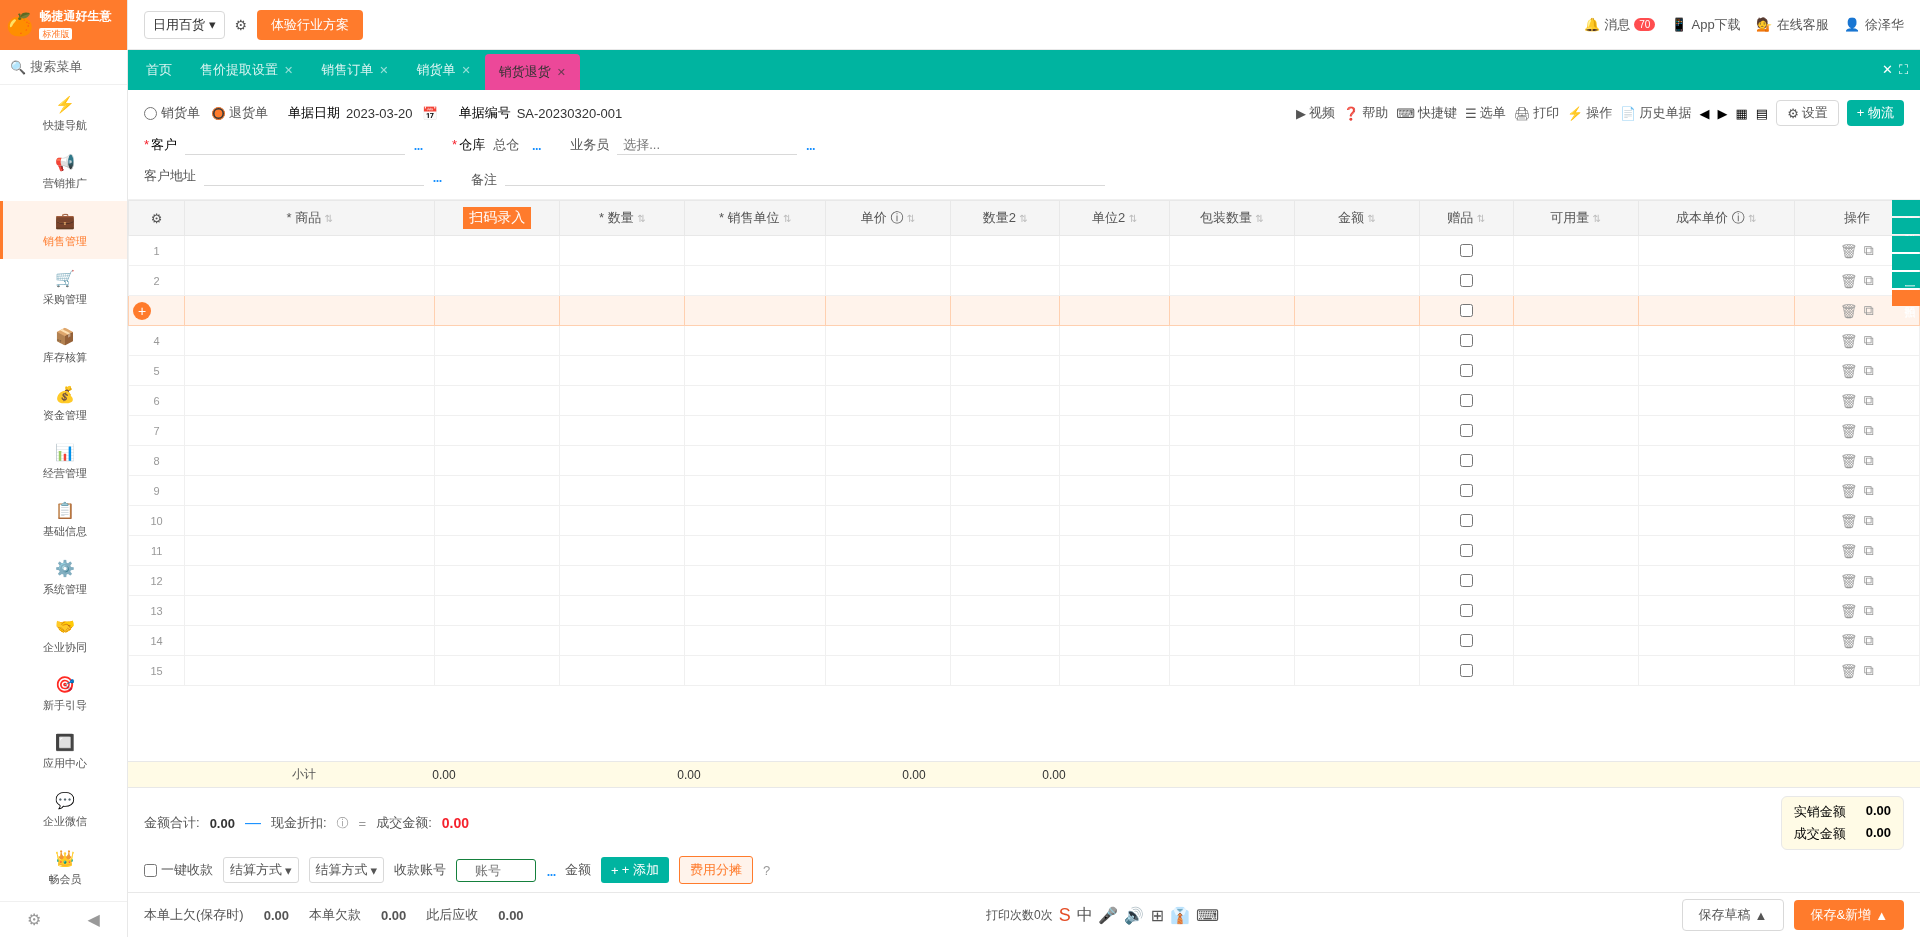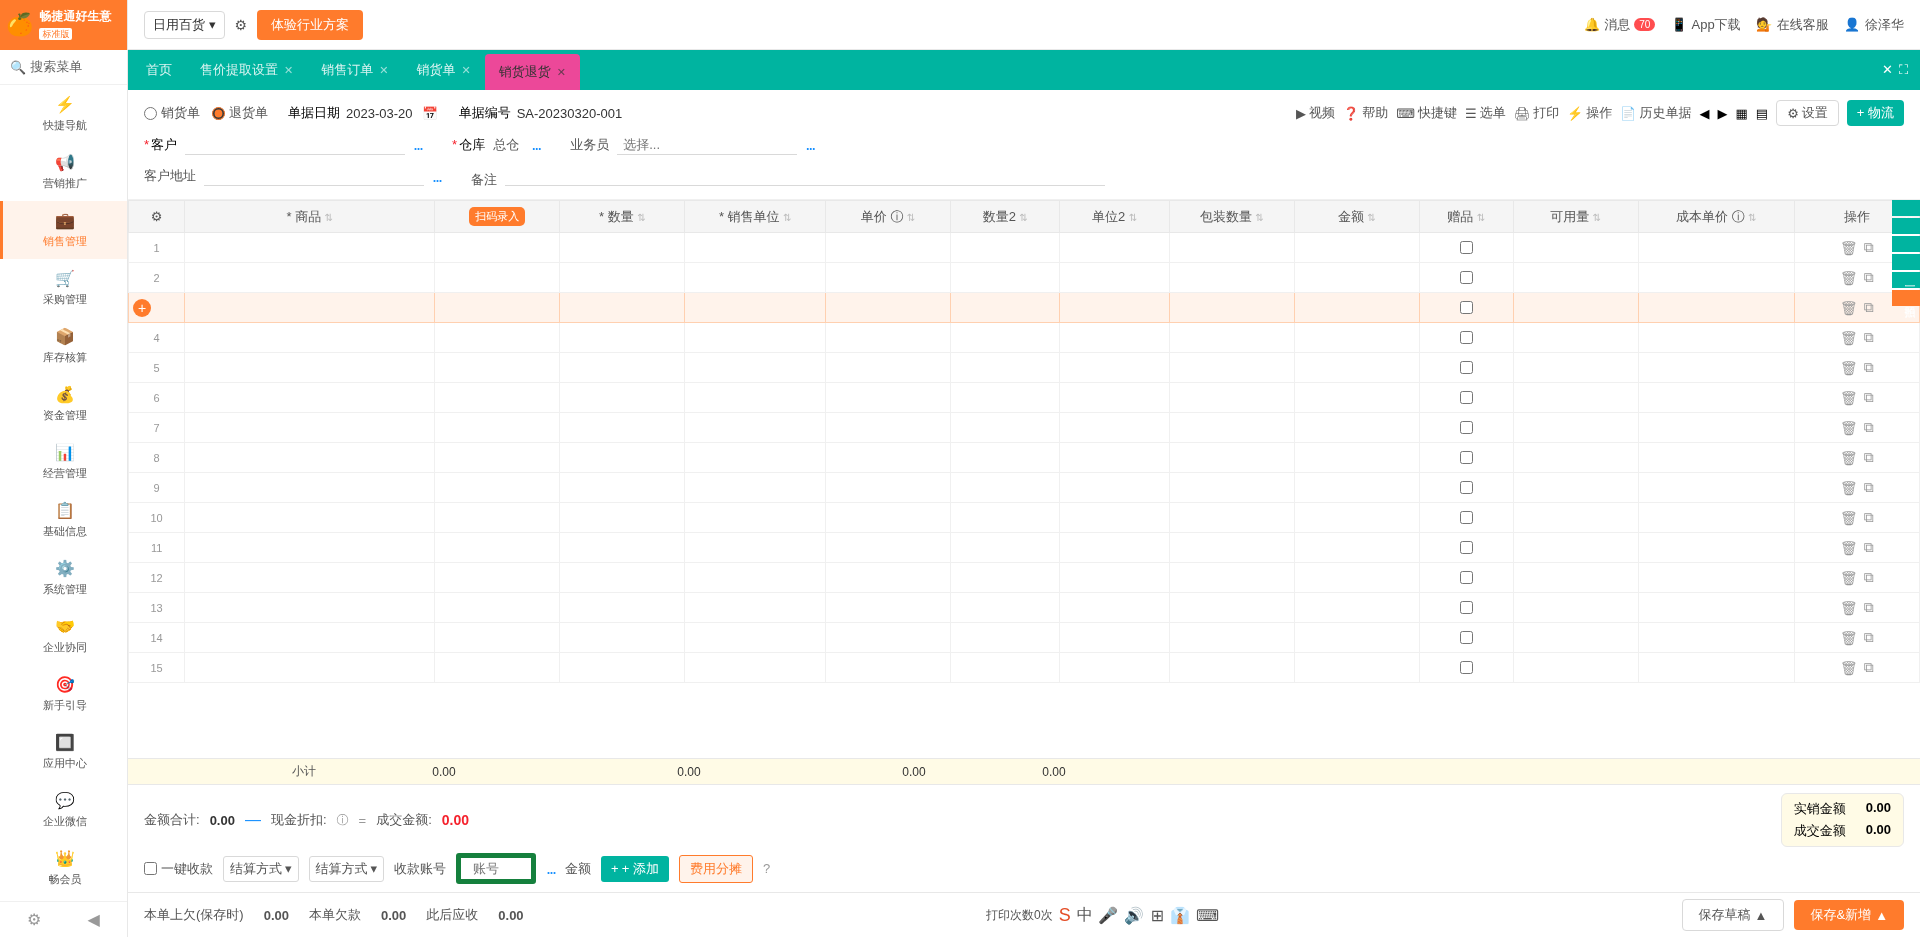--- a/index.html
+++ b/index.html
@@ -62,37 +62,37 @@
     
     .table-area { flex: 1; overflow: auto; position: relative; }
     table { width: 100%; border-collapse: collapse; table-layout: fixed; }
     table thead th { background: #f5f5f5; border: 1px solid #e8e8e8; padding: 6px 4px; text-align: center; font-weight: normal; color: #555; font-size: 12px; position: sticky; top: 0; z-index: 2; white-space: nowrap; }
     table thead th .sort-icon { color: #bbb; font-size: 10px; cursor: pointer; }
     table tbody td { border: 1px solid #f0f0f0; padding: 4px; height: 30px; color: #333; font-size: 12px; text-align: center; }
     table tbody tr.highlighted { background: #fff3eb; }
     table tbody tr.highlighted td { border-color: #ffd0b0; }
     table tbody td.row-num { color: #999; font-size: 11px; width: 30px; }
     .plus-btn { background: #ff7b2c; color: #fff; border: none; border-radius: 50%; width: 18px; height: 18px; display: flex; align-items: center; justify-content: center; cursor: pointer; font-size: 14px; line-height: 1; }
-    .scan-btn { background: #ff7b2c; color: #fff; border: none; border-radius: 5px; padding: 2px 6px; font-size: 11px; cursor: pointer; }
+    .scan-btn { background: #ff7b2c; color: #fff; border: none; border-radius: 0; padding: 2px 6px; font-size: 14px; cursor: pointer; }
     .checkbox-cell { display: flex; justify-content: center; align-items: center; }
     .row-actions { display: flex; justify-content: center; gap: 6px; }
     .row-action-btn { color: #999; cursor: pointer; font-size: 14px; border: none; background: none; }
 
     
     .bottom-area { border-top: 1px solid #e8e8e8; padding: 8px 16px; flex-shrink: 0; }
     .bottom-row1 { display: flex; align-items: center; gap: 10px; margin-bottom: 6px; }
     .amount-label { color: #555; }
     .amount-value { color: #333; font-weight: bold; }
     .minus-icon { color: #1890ff; font-size: 16px; }
     .equal-icon { color: #999; }
     .deal-amount { color: #f5222d; font-weight: bold; font-size: 14px; }
     .bottom-row2 { display: flex; align-items: center; gap: 10px; }
     .bottom-checkbox { display: flex; align-items: center; gap: 4px; color: #555; cursor: pointer; }
     .bottom-select { border: 1px solid #d9d9d9; border-radius: 3px; padding: 3px 6px; color: #555; cursor: pointer; display: flex; align-items: center; gap: 3px; }
-    .bottom-input { border: 5px solid #15803d; border-radius: 3px; padding: 3px 12px; min-width: 80px; color: #555; }
+    .bottom-input { border: 1px solid #15803d; border-radius: 3px; padding: 3px 18px; min-width: 80px; color: #555; }
     .add-green-btn { background: #00b4a0; color: #fff; border: none; border-radius: 3px; padding: 4px 10px; cursor: pointer; font-size: 12px; display: flex; align-items: center; gap: 3px; }
     .split-btn { background: #fff3eb; border: 1px solid #ff7b2c; color: #ff7b2c; border-radius: 3px; padding: 4px 10px; cursor: pointer; font-size: 12px; }
 
     
     .footer { border-top: 1px solid #e8e8e8; padding: 6px 16px; display: flex; align-items: center; justify-content: space-between; background: #fff; flex-shrink: 0; }
     .footer-left { display: flex; gap: 20px; align-items: center; color: #555; font-size: 12px; }
     .footer-center { display: flex; gap: 6px; align-items: center; color: #555; font-size: 16px; }
     .footer-right { display: flex; gap: 10px; align-items: center; }
     .save-draft-btn { background: #fff; border: 1px solid #d9d9d9; border-radius: 4px; padding: 6px 16px; cursor: pointer; color: #555; font-size: 13px; display: flex; align-items: center; gap: 4px; }
     .save-new-btn { background: #ff7b2c; border: none; border-radius: 4px; padding: 6px 16px; cursor: pointer; color: #fff; font-size: 13px; display: flex; align-items: center; gap: 4px; }

